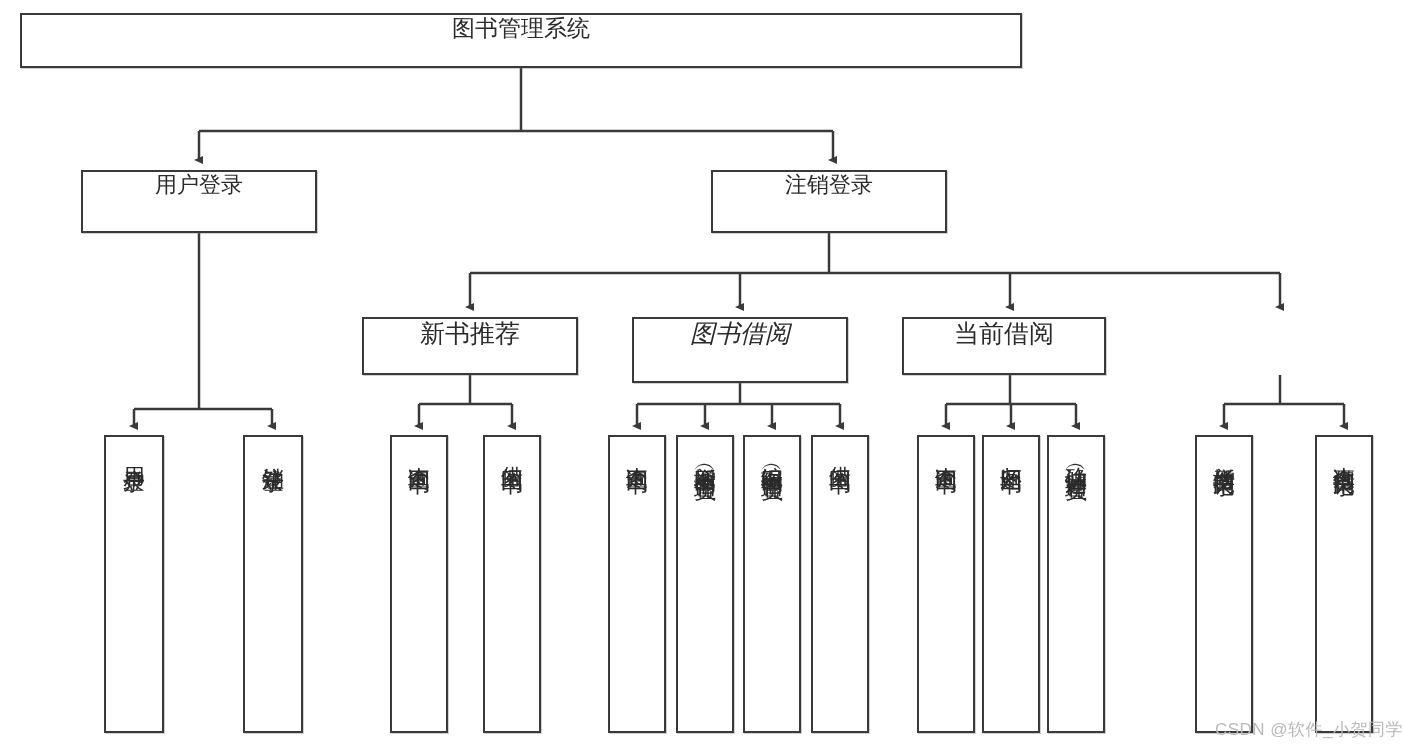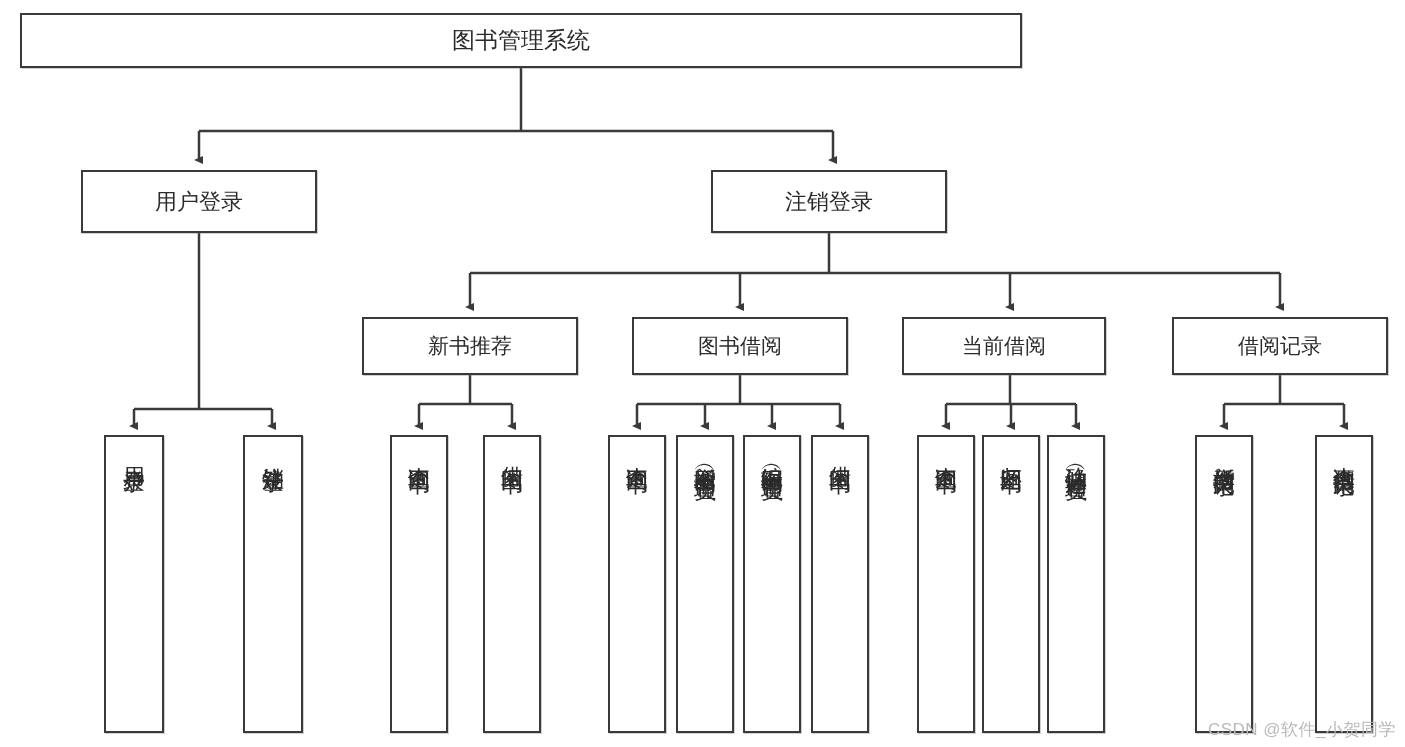--- a/index.html
+++ b/index.html
@@ -24,48 +24,47 @@
     width: 1405px;
     height: 747px;
     pointer-events: none;
   }
   .node {
     position: absolute;
     box-sizing: border-box;
     background: #ffffff;
     border: 2px solid #3a3a3a;
     display: flex;
-    align-items: center;
     justify-content: center;
     color: #2b2b2b;
     box-shadow: 1px 1px 0 rgba(120,120,120,0.35);
   }
   .node .label {
     text-align: center;
     line-height: 1.15;
     white-space: nowrap;
   }
   .node.root .label { font-size: 23px; }
   .node.l2 .label   { font-size: 22px; }
-  .node.l3 .label   { font-size: 21px; }
+  .node.l3 .label   { font-size: 25px; }
   .node.leaf {
     align-items: flex-start;
     padding-top: 12px;
   }
   .node.leaf .label {
     writing-mode: vertical-rl;
     text-orientation: upright;
     font-size: 22px;
     letter-spacing: 2px;
     line-height: 1.0;
     white-space: nowrap;
   }
   .watermark {
     position: absolute;
-    right: 9px;
+    right: 2px;
     bottom: 6px;
     font-size: 17px;
     color: #b9b9b9;
     letter-spacing: 0.5px;
     white-space: nowrap;
   }
 </style>
 </head>
 <body>
 
@@ -128,28 +127,25 @@
   <div class="node l2" style="left: 81px; top: 170px; width: 236px; height: 63px;">
     <span class="label">用户登录</span>
   </div>
   <div class="node l2" style="left: 711px; top: 170px; width: 236px; height: 63px;">
     <span class="label">注销登录</span>
   </div>
 
   <div class="node l3" style="left: 362px; top: 317px; width: 216px; height: 58px;">
     <span class="label">新书推荐</span>
   </div>
-  <div class="node l3" style="left: 632px; top: 317px; width: 216px; height: 58px;">
+  <div class="node l3" style="left: 632px; top: 317px; width: 216px; height: 66px; font-style: italic;">
     <span class="label">图书借阅</span>
   </div>
   <div class="node l3" style="left: 902px; top: 317px; width: 204px; height: 58px;">
     <span class="label">当前借阅</span>
-  </div>
-  <div class="node l3" style="left: 1172px; top: 317px; width: 216px; height: 58px;">
-    <span class="label">借阅记录</span>
   </div>
 
   <div class="node leaf" style="left: 104px; top: 435px; width: 60px; height: 298px;">
     <span class="label">用户登录</span>
   </div>
   <div class="node leaf" style="left: 243px; top: 435px; width: 60px; height: 298px;">
     <span class="label">注销登录</span>
   </div>
   <div class="node leaf" style="left: 390px; top: 435px; width: 58px; height: 298px;">
     <span class="label">查询图书</span>

